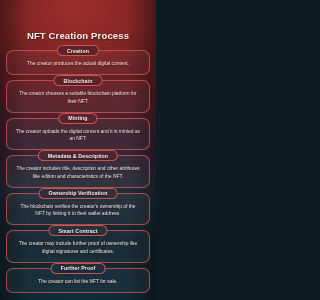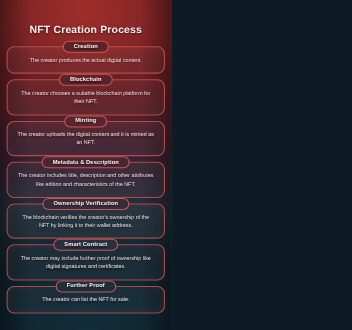--- a/index.html
+++ b/index.html
@@ -29,23 +29,24 @@
   }
 
   .page-title {
     position: relative;
     z-index: 3;
     text-align: center;
     color: #fdf1ef;
     font-size: 9.5px;
     font-weight: bold;
     letter-spacing: 0.15px;
-    padding-top: 22px;
+    padding-top: 2px;
     padding-bottom: 9px;
     text-shadow: 0 1px 2px rgba(0,0,0,0.55);
+    margin-top: 28px;
   }
 
   .flow {
     position: relative;
     z-index: 2;
     padding: 0 6px 10px 6px;
   }
 
   .step {
     position: relative;

